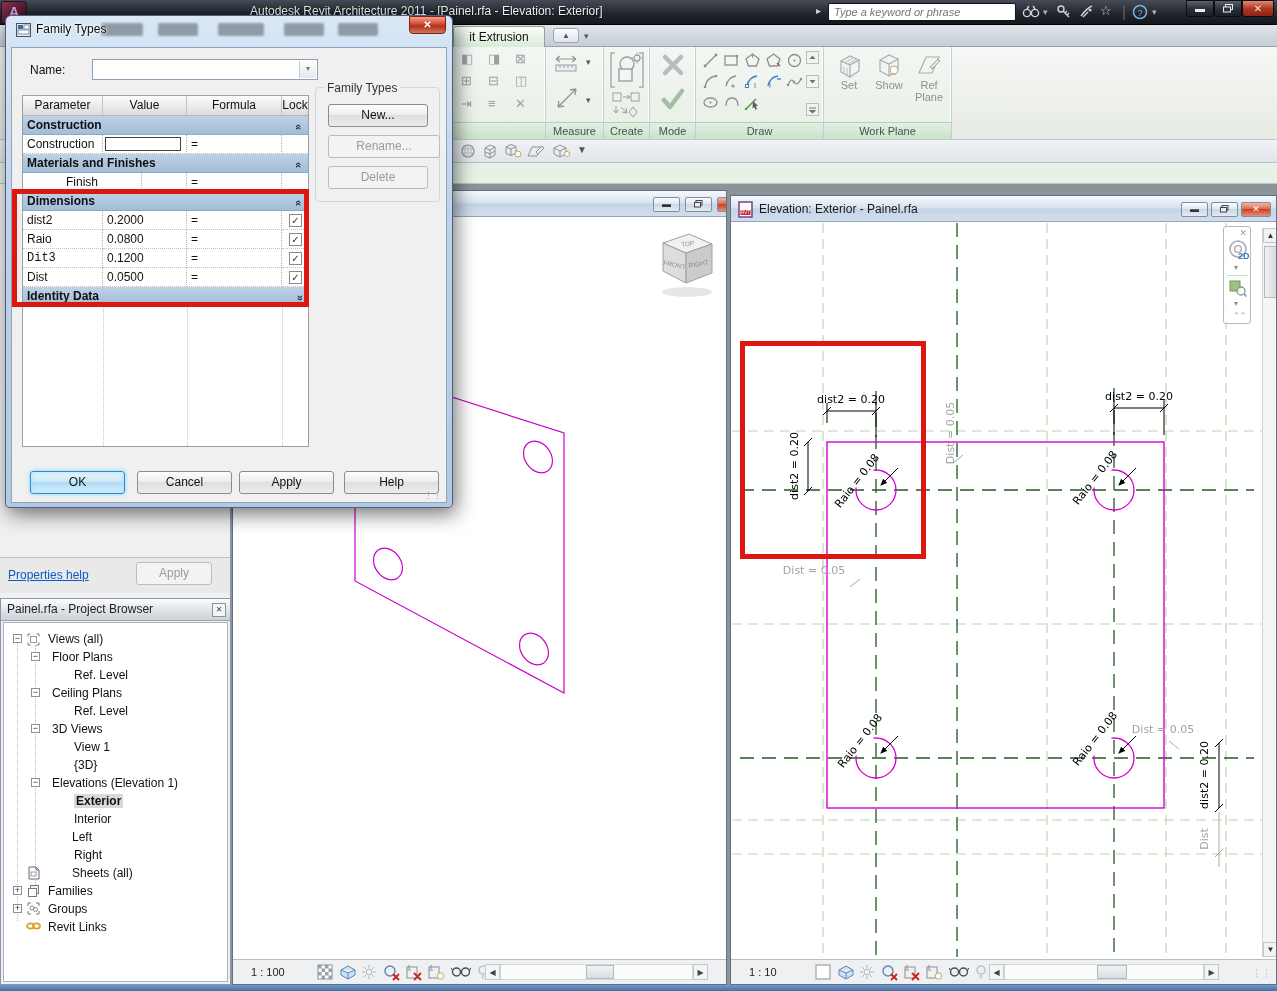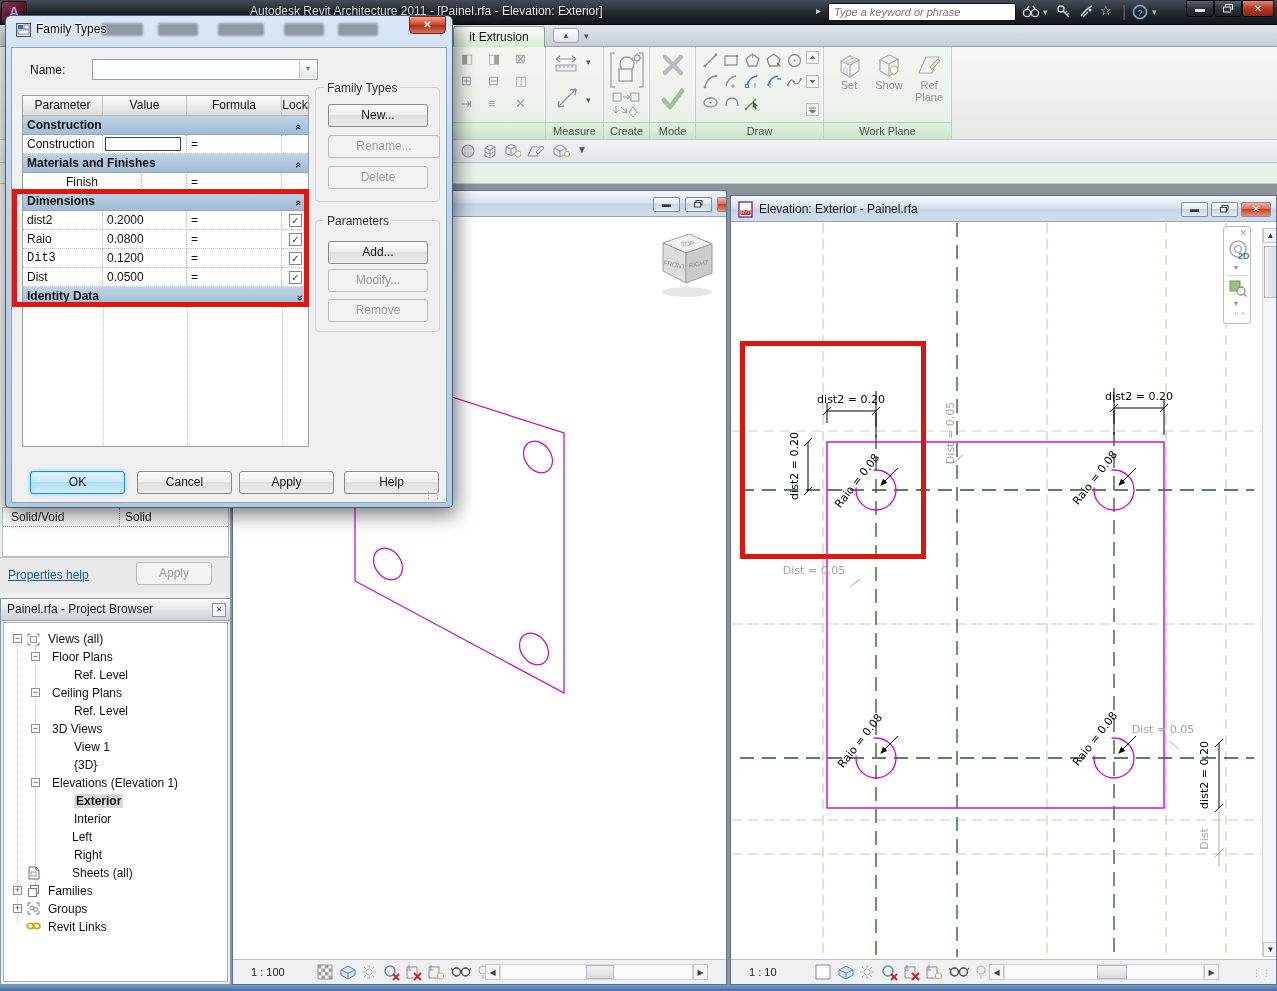--- a/index.html
+++ b/index.html
@@ -700,27 +700,20 @@
       <div class="sb-btn" style="left:258px;">◀</div>
       <div class="sb-track" style="left:273px; width:200px;">
         <div class="sb-thumb" style="left:92px; width:30px;"></div>
       </div>
       <div class="sb-btn" style="left:473px;">▶</div>
       <span class="grip" style="right:4px; top:8px;">⋮⋮</span>
     </div>
   </div>
 
   <div class="abs propspanel">
-    <div class="sv-row">
-      <div class="sv-cells">
-        <span class="abs" style="left:8px; top:2px;">Solid/Void</span>
-        <span class="abs" style="left:122px; top:2px;">Solid</span>
-        <span class="abs" style="left:116px; top:0; bottom:0; border-left:1px dotted #9aa0a6;"></span>
-      </div>
-    </div>
     <div class="props-footer">
       <a class="plink" href="#">Properties help</a>
       <div class="btn dis" style="left:136px; top:4px; width:76px;">Apply</div>
     </div>
   </div>
 
   <div class="abs browser">
     <div class="btitle">Painel.rfa - Project Browser</div>
     <div class="bclose">✕</div>
     <div class="bbody">
@@ -913,26 +906,20 @@
         </div>
       </div>
 
       <div class="gbox" style="left:303px; top:39px; width:125px; height:115px;">
         <span class="glabel">Family Types</span>
         <div class="btn" style="left:12px; top:16px; width:100px;">New...</div>
         <div class="btn dis" style="left:12px; top:47px; width:112px;">Rename...</div>
         <div class="btn dis" style="left:12px; top:78px; width:100px;">Delete</div>
       </div>
 
-      <div class="gbox" style="left:303px; top:172px; width:125px; height:112px;">
-        <span class="glabel">Parameters</span>
-        <div class="btn" style="left:12px; top:20px; width:100px;">Add...</div>
-        <div class="btn dis" style="left:12px; top:48px; width:100px;">Modify...</div>
-        <div class="btn dis" style="left:12px; top:78px; width:100px;">Remove</div>
-      </div>
 
       <div class="btn ok" style="left:18px; top:423px; width:95px;">OK</div>
       <div class="btn" style="left:125px; top:423px; width:95px;">Cancel</div>
       <div class="btn" style="left:227px; top:423px; width:95px;">Apply</div>
       <div class="btn" style="left:332px; top:423px; width:95px;">Help</div>
       <span class="dlg-grip">⋮⋮</span>
     </div>
   </div>
 
   <div class="abs redrect" style="left:12px; top:189px; width:297px; height:118px;"></div>

